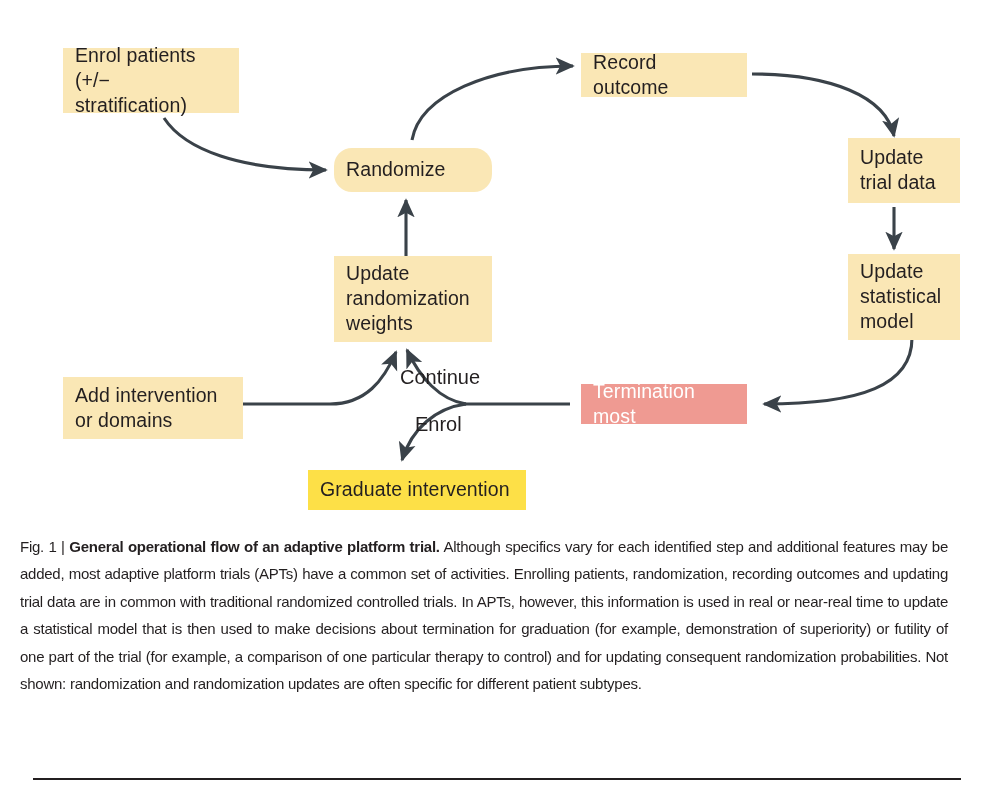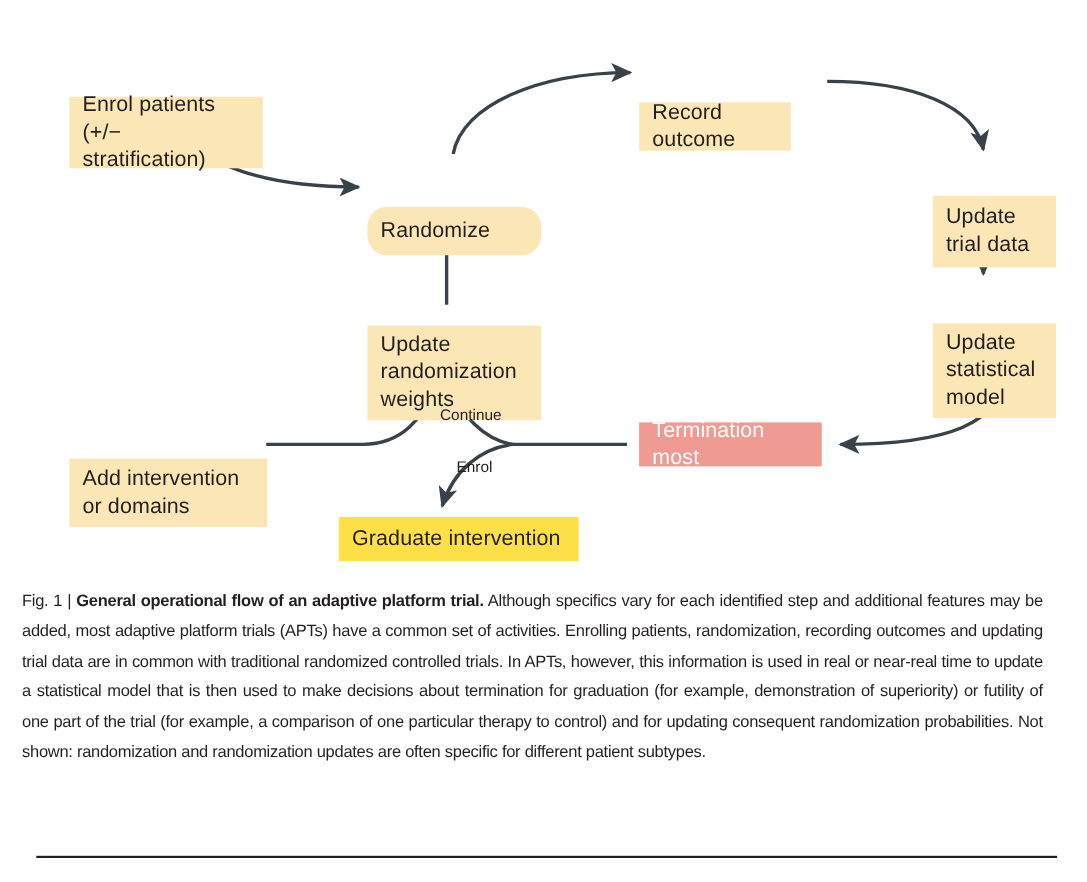--- a/index.html
+++ b/index.html
@@ -33,27 +33,27 @@
     display: flex;
     flex-direction: column;
     justify-content: center;
     padding: 6px 12px 7px 12px;
     font-size: 19.5px;
     line-height: 25px;
     letter-spacing: 0.1px;
     color: #231f20;
     white-space: pre-line;
   }
-  .node.amber   { background: #fae7b5; margin-top: 40px; }
+  .node.amber   { background: #fae7b5; }
   .node.salmon  { background: #ef9a92; color: #ffffff; }
   .node.blue    { background: #fde047; }
 
   .edge-label {
     position: absolute;
-    font-size: 14px;
+    font-size: 20px;
     line-height: 22px;
     color: #231f20;
     white-space: nowrap;
   }
 
   #caption {
     position: absolute;
     left: 20px;
     top: 533px;
     width: 928px;
@@ -111,21 +111,21 @@
 
   <div class="node amber" style="left:63px; top:48px; width:176px; height:65px;">
     <span>Enrol patients
 (+/− stratification)</span>
   </div>
 
   <div class="node amber" style="left:334px; top:148px; width:158px; height:44px;border-radius:18px;">
     <span>Randomize</span>
   </div>
 
-  <div class="node amber" style="left:581px; top:53px; width:138px; height:44px;">
+  <div class="node amber" style="left:581px; top:53px; width:166px; height:44px;">
     <span>Record outcome</span>
   </div>
 
   <div class="node amber" style="left:848px; top:138px; width:112px; height:65px;">
     <span>Update
 trial data</span>
   </div>
 
   <div class="node amber" style="left:848px; top:254px; width:112px; height:86px;">
     <span>Update

